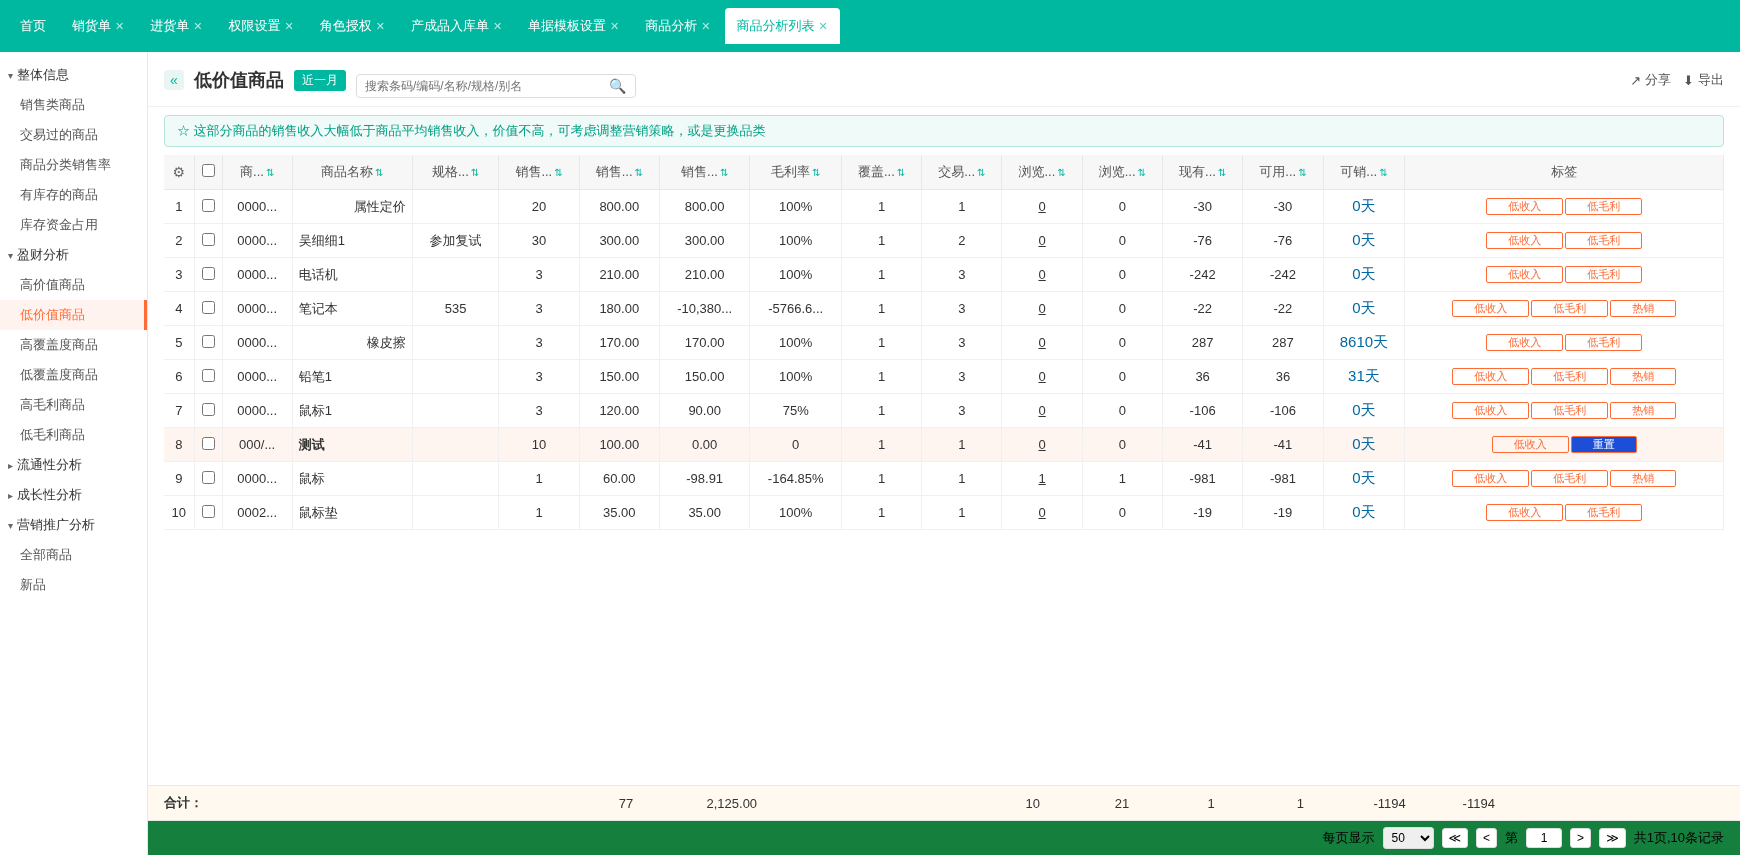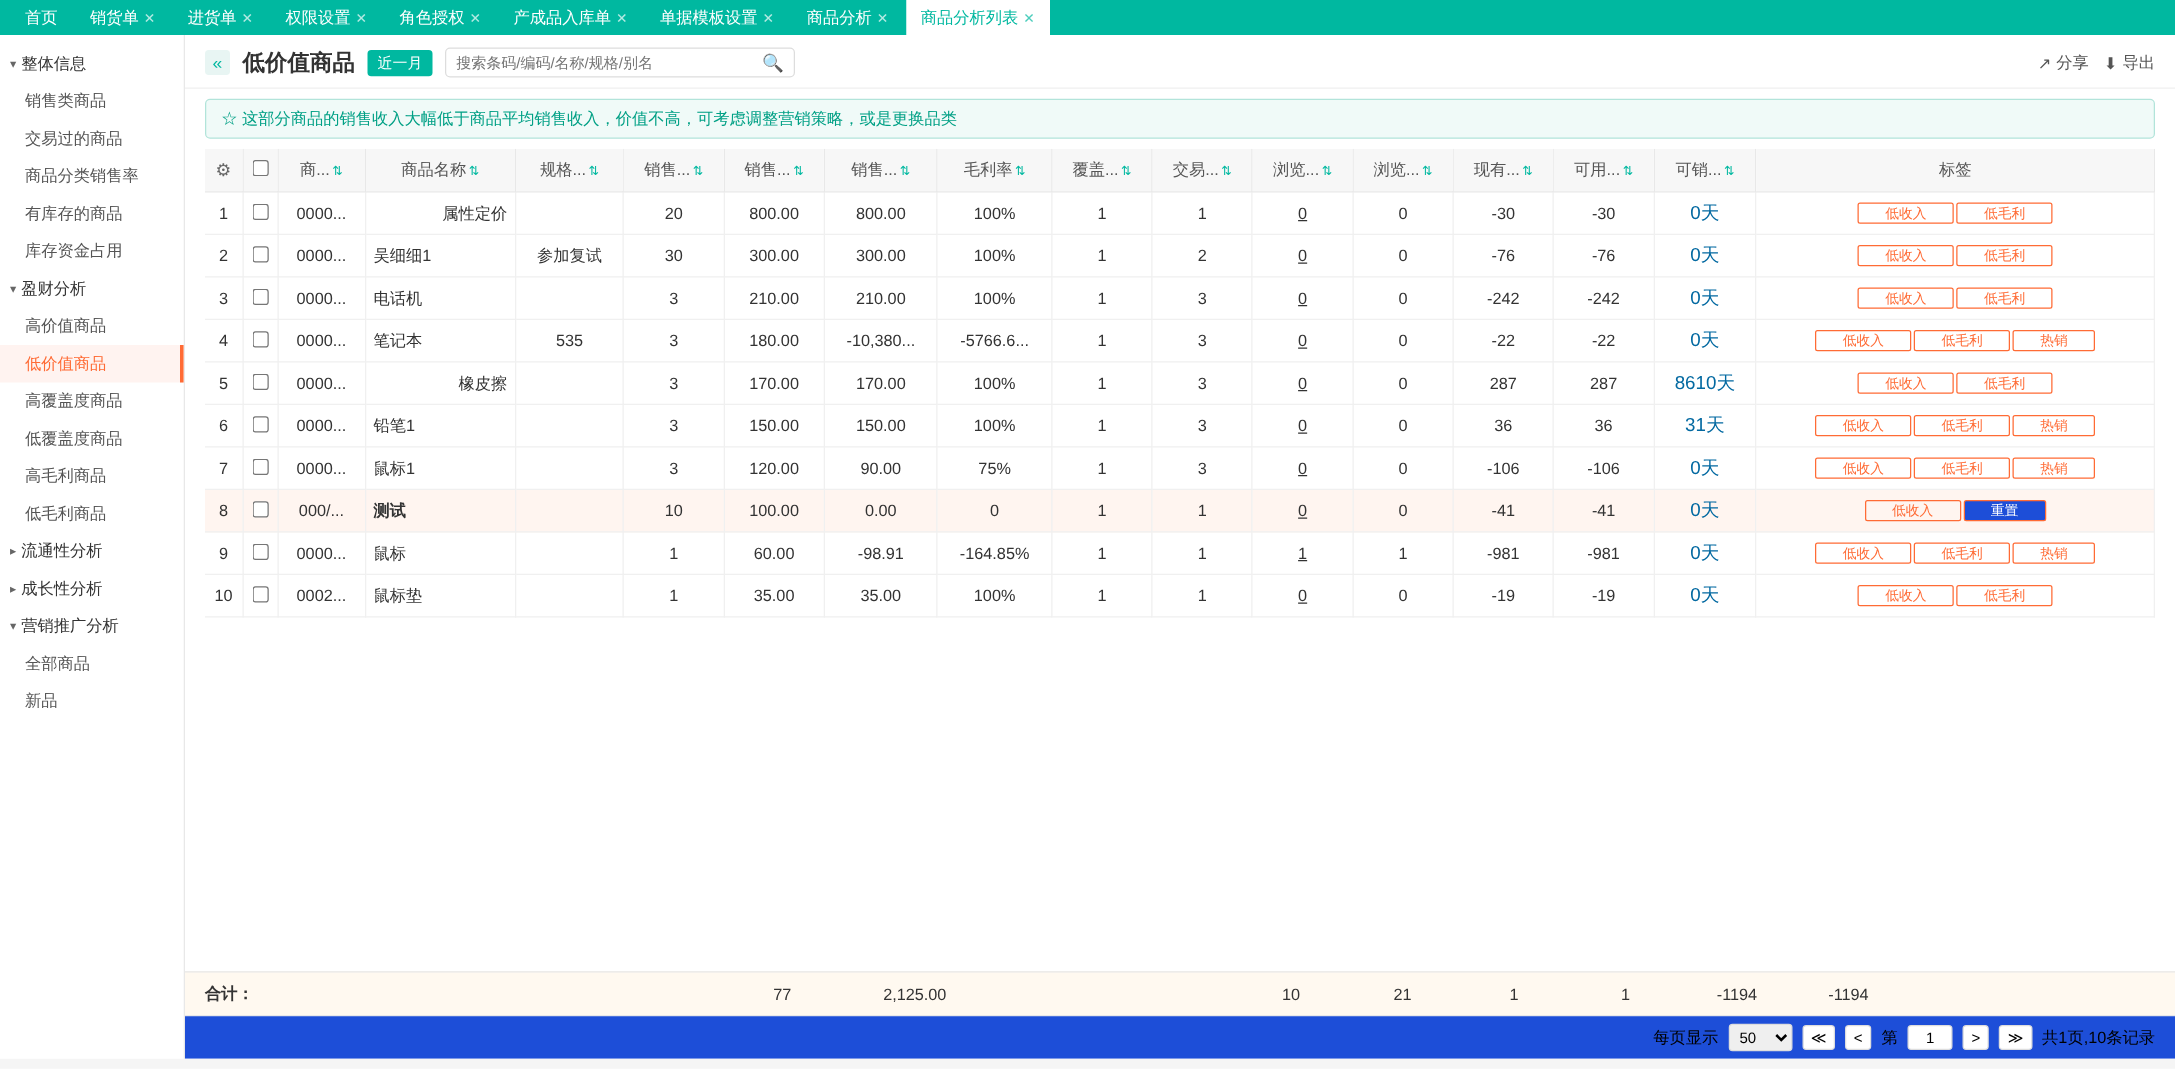--- a/index.html
+++ b/index.html
@@ -1,21 +1,21 @@
 <!DOCTYPE html>
 <html><head>
   <meta charset="utf-8">
   <style>
     * { box-sizing: border-box; margin: 0; padding: 0; font-family: 'Microsoft YaHei', Arial, sans-serif; font-size: 13px; }
     body { background: #f5f5f5; overflow: hidden; }
 
     
     .top-nav {
       background: #00b8a0;
-      height: 28px;
+      height: 52px;
       display: flex;
       align-items: center;
       padding: 0 8px;
       gap: 2px;
       flex-shrink: 0;
     }
     .nav-item {
       color: #fff;
       padding: 4px 12px;
       border-radius: 4px 4px 0 0;
@@ -96,20 +96,21 @@
     }
     .search-box {
       display: flex;
       align-items: center;
       border: 1px solid #ddd;
       border-radius: 4px;
       padding: 3px 8px;
       background: #fff;
       flex: 1;
       max-width: 280px;
+      margin-top: 12px;
     }
     .search-box input {
       border: none;
       outline: none;
       font-size: 12px;
       color: #999;
       width: 100%;
     }
     .search-icon { color: #00b8a0; font-size: 14px; }
     .header-actions {
@@ -208,21 +209,21 @@
       flex: 1;
     }
 
     
     .pagination-bar {
       display: flex;
       align-items: center;
       justify-content: flex-end;
       padding: 6px 16px;
       border-top: 1px solid #e8e8e8;
-      background: #1d4ed8;
+      background: #15803d;
       gap: 8px;
       font-size: 12px;
       flex-shrink: 0;
     }
     .pagination-bar select {
       border: 1px solid #ddd;
       border-radius: 3px;
       padding: 2px 4px;
       font-size: 12px;
     }

